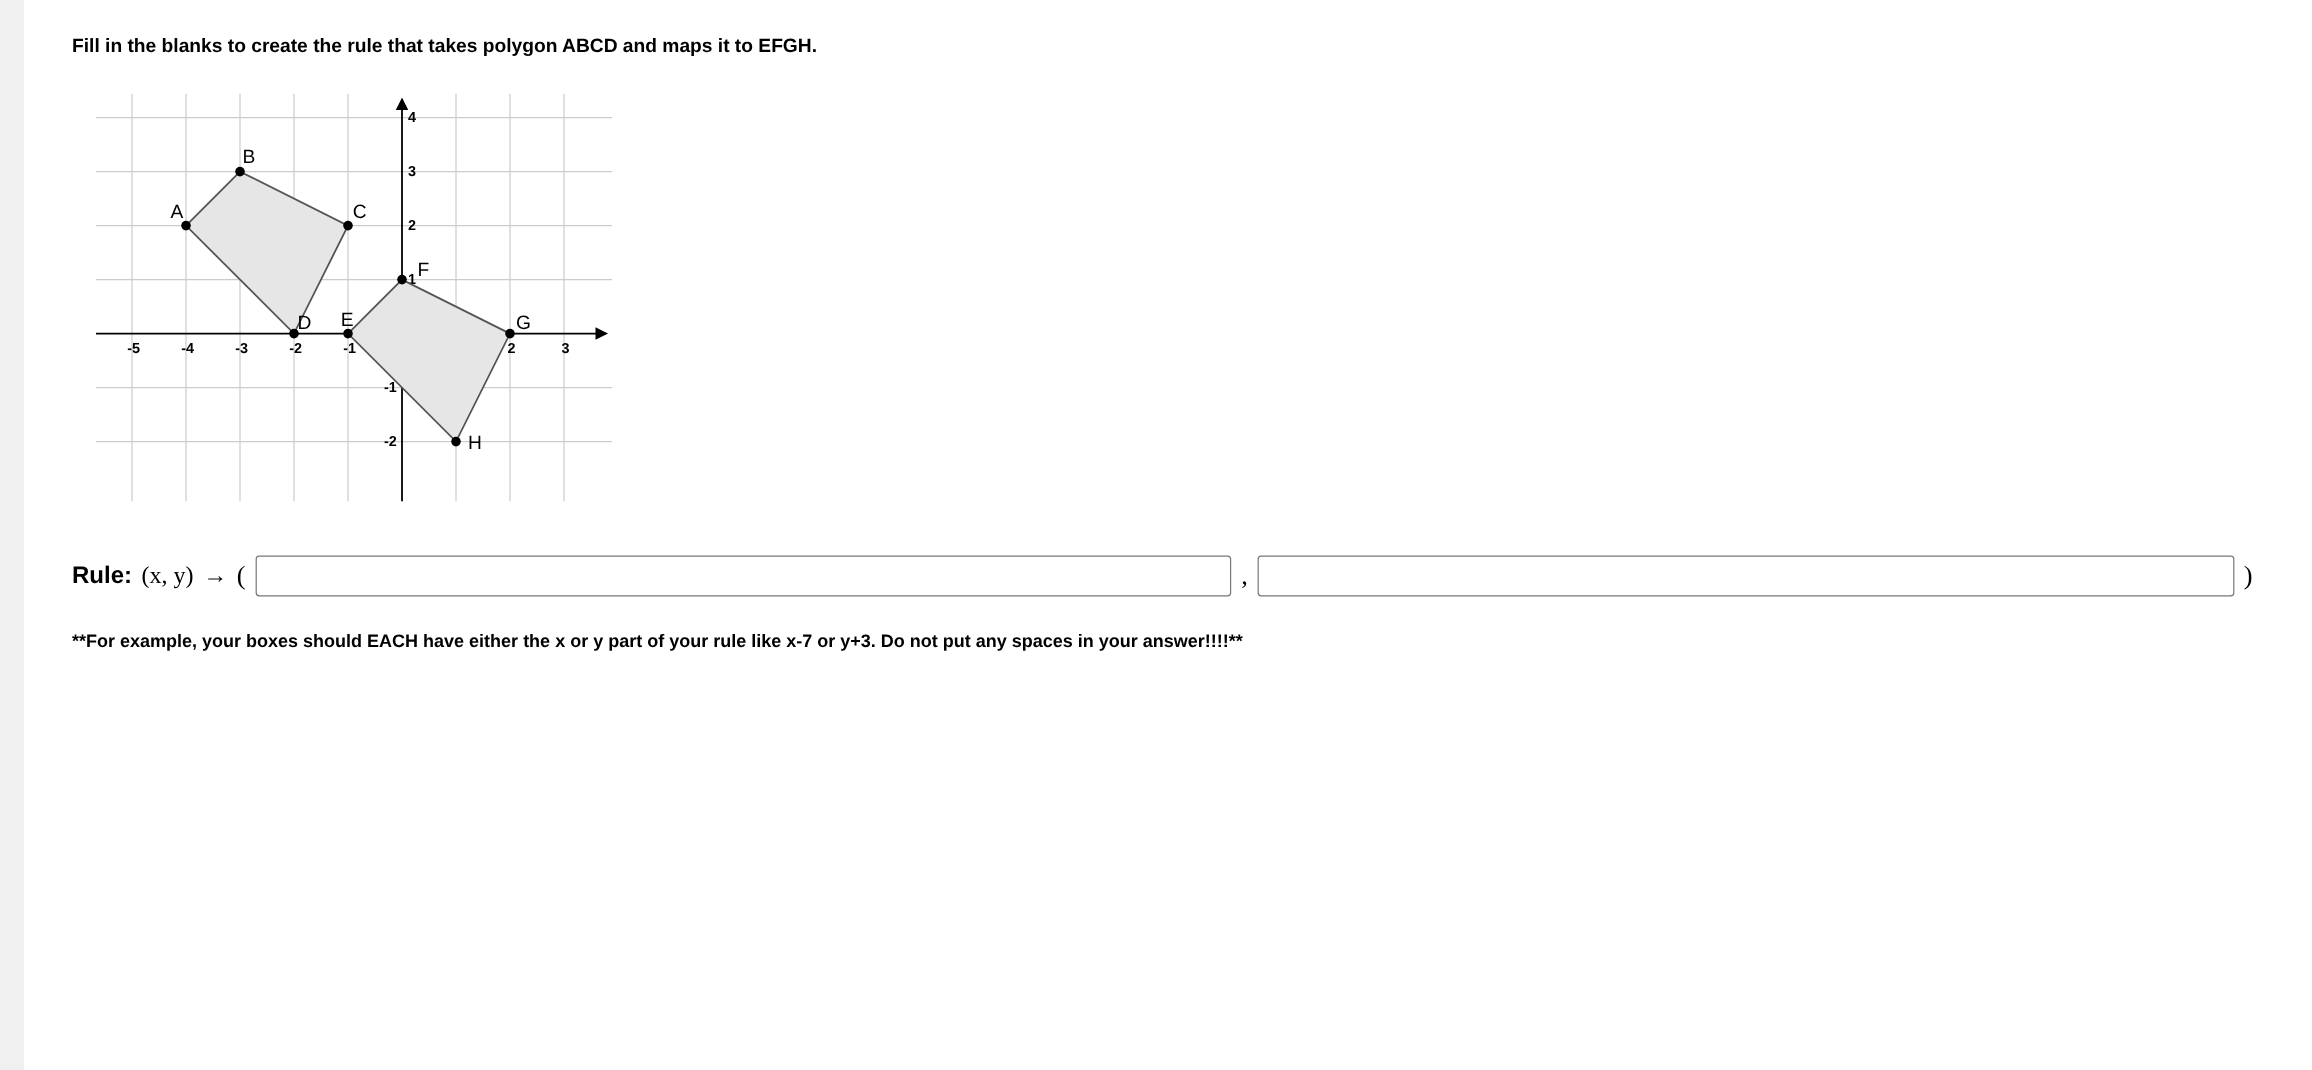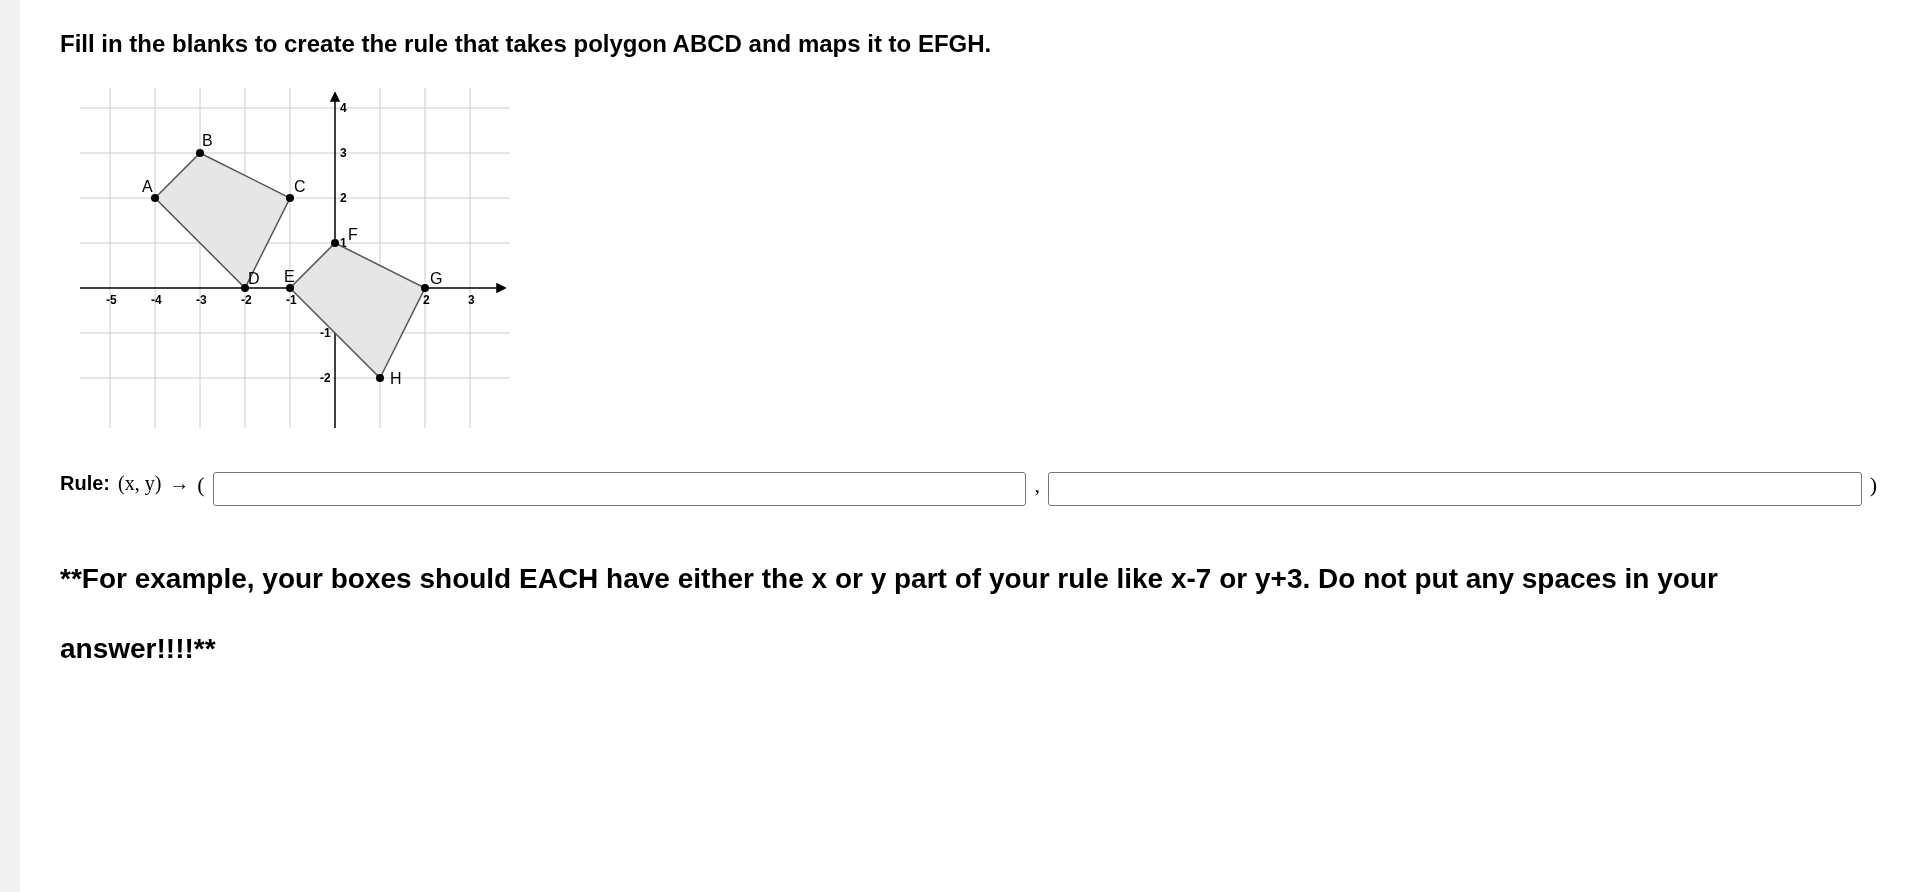--- a/index.html
+++ b/index.html
@@ -12,49 +12,50 @@
   .sidebar-stripe {
     position: fixed;
     left: 0;
     top: 0;
     width: 20px;
     height: 100%;
     background: #f0f0f0;
   }
   .content { margin-left: 10px; }
   .question-text {
-    font-size: 24px;
+    font-size: 16px;
     font-weight: bold;
     margin-bottom: 30px;
   }
   .graph-container {
     margin: 20px 0 40px 20px;
   }
   .rule-row {
     display: flex;
+    align-items: center;
     gap: 8px;
-    margin-bottom: 38px;
+    margin-bottom: 19px;
     font-size: 20px;
   }
   .rule-label { font-weight: bold; }
   .rule-notation { font-family: 'Times New Roman', serif; }
   .rule-arrow { font-family: 'Times New Roman', serif; }
   .paren { font-family: 'Times New Roman', serif; font-size: 22px; }
   .answer-input {
     flex: 1;
     height: 34px;
     border: 1px solid #777;
     border-radius: 3px;
     padding: 4px 8px;
     font-size: 16px;
     background: #fff;
   }
   .comma { font-family: 'Times New Roman', serif; font-size: 22px; }
   .hint-text {
-    font-size: 28px;
+    font-size: 15px;
     font-weight: bold;
     line-height: 2.5;
   }
 </style>
 </head>
 <body>
 
 <div class="sidebar-stripe"></div>
 
 <div class="content">

